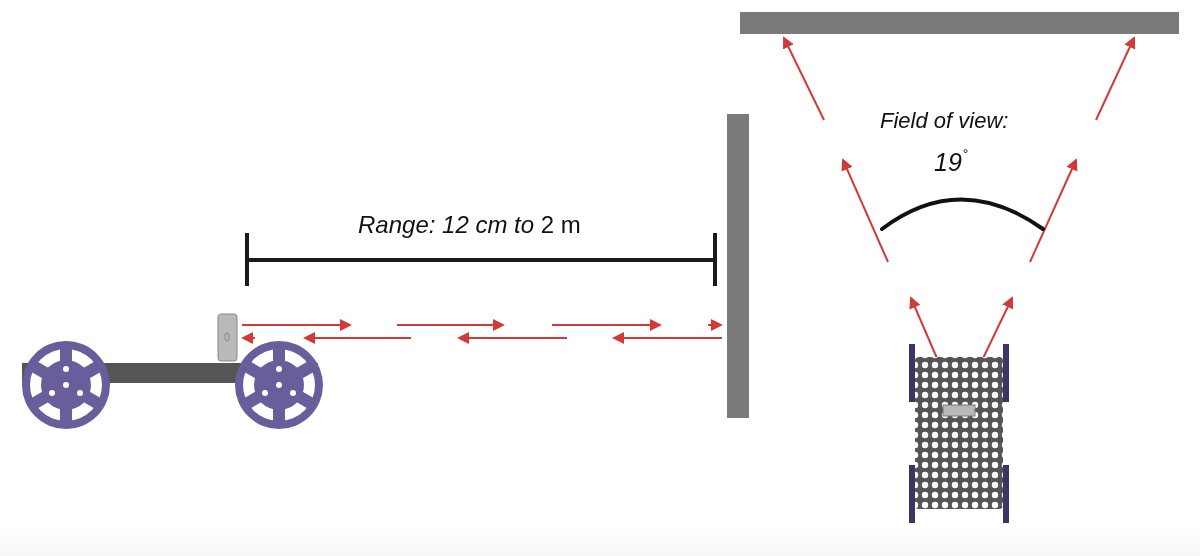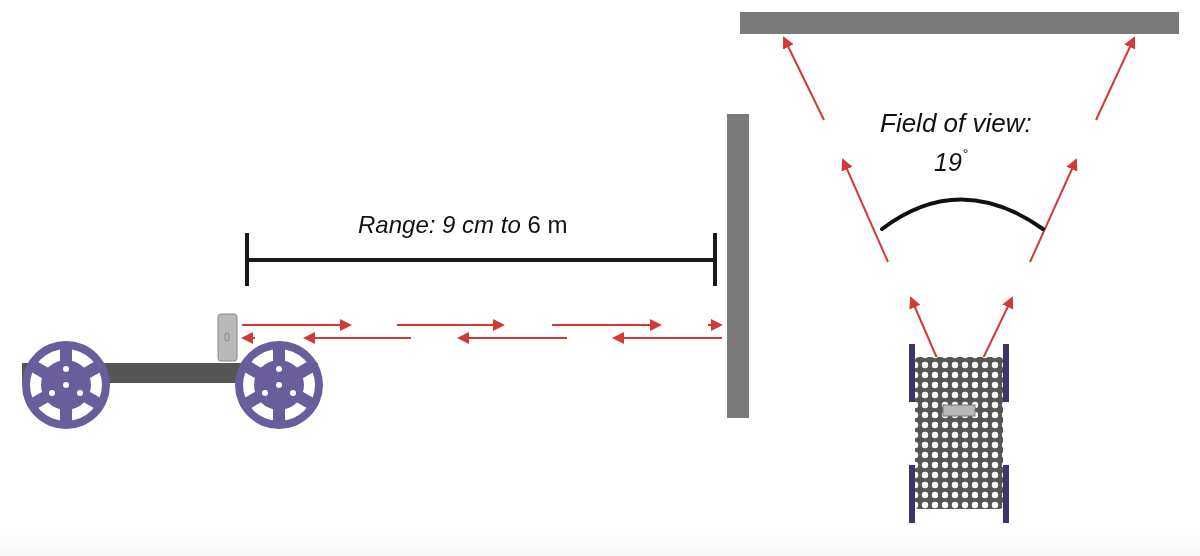--- a/index.html
+++ b/index.html
@@ -13,21 +13,21 @@
     .bottom-strip {
       position: absolute; left: 0; top: 528px; width: 1200px; height: 28px;
       background: linear-gradient(#ffffff, #f7f7f7);
     }
     .label {
       position: absolute; color: #111; white-space: nowrap;
       font-family: "Liberation Sans", sans-serif;
     }
     .range-label { left: 358px; top: 211px; font-size: 24px; }
     .range-label .it { font-style: italic; }
-    .fov-label { left: 880px; top: 108px; font-size: 26px; font-style: italic; }
+    .fov-label { left: 880px; top: 108px; font-size: 22px; font-style: italic; }
     .fov-value { left: 934px; top: 146px; font-size: 25px; font-style: italic; }
     .fov-value sup { font-size: 14px; vertical-align: 12px; margin-left: 1px; font-style: normal; }
   </style>
 </head>
 <body>
 
 <div id="stage">
   <svg width="1200" height="556" viewBox="0 0 1200 556" xmlns="http://www.w3.org/2000/svg">
     <defs>
       <marker id="ah" markerWidth="6" markerHeight="6" refX="5" refY="3" orient="auto" markerUnits="strokeWidth">
@@ -102,21 +102,21 @@
       <rect x="909" y="344" width="6" height="58" fill="#3e3566"></rect>
       <rect x="1003" y="344" width="6" height="58" fill="#3e3566"></rect>
       <rect x="909" y="465" width="6" height="58" fill="#3e3566"></rect>
       <rect x="1003" y="465" width="6" height="58" fill="#3e3566"></rect>
       <rect x="915" y="357" width="88" height="152" rx="4" fill="url(#holes)"></rect>
       <rect x="943" y="405" width="32" height="11" fill="#b9b9b9" stroke="#777" stroke-width="1"></rect>
     </g>
   </svg>
 
   <div class="label range-label">
-    <span class="it">Range: 9 cm to</span>
-    <span>6 m</span>
+    <span class="it">Range: 12 cm to</span>
+    <span>2 m</span>
   </div>
 
   <div class="label fov-label">Field of view:</div>
   <div class="label fov-value"><span>19</span><sup>°</sup></div>
 
   <div class="bottom-strip"></div>
 </div>
 
 </body></html>

